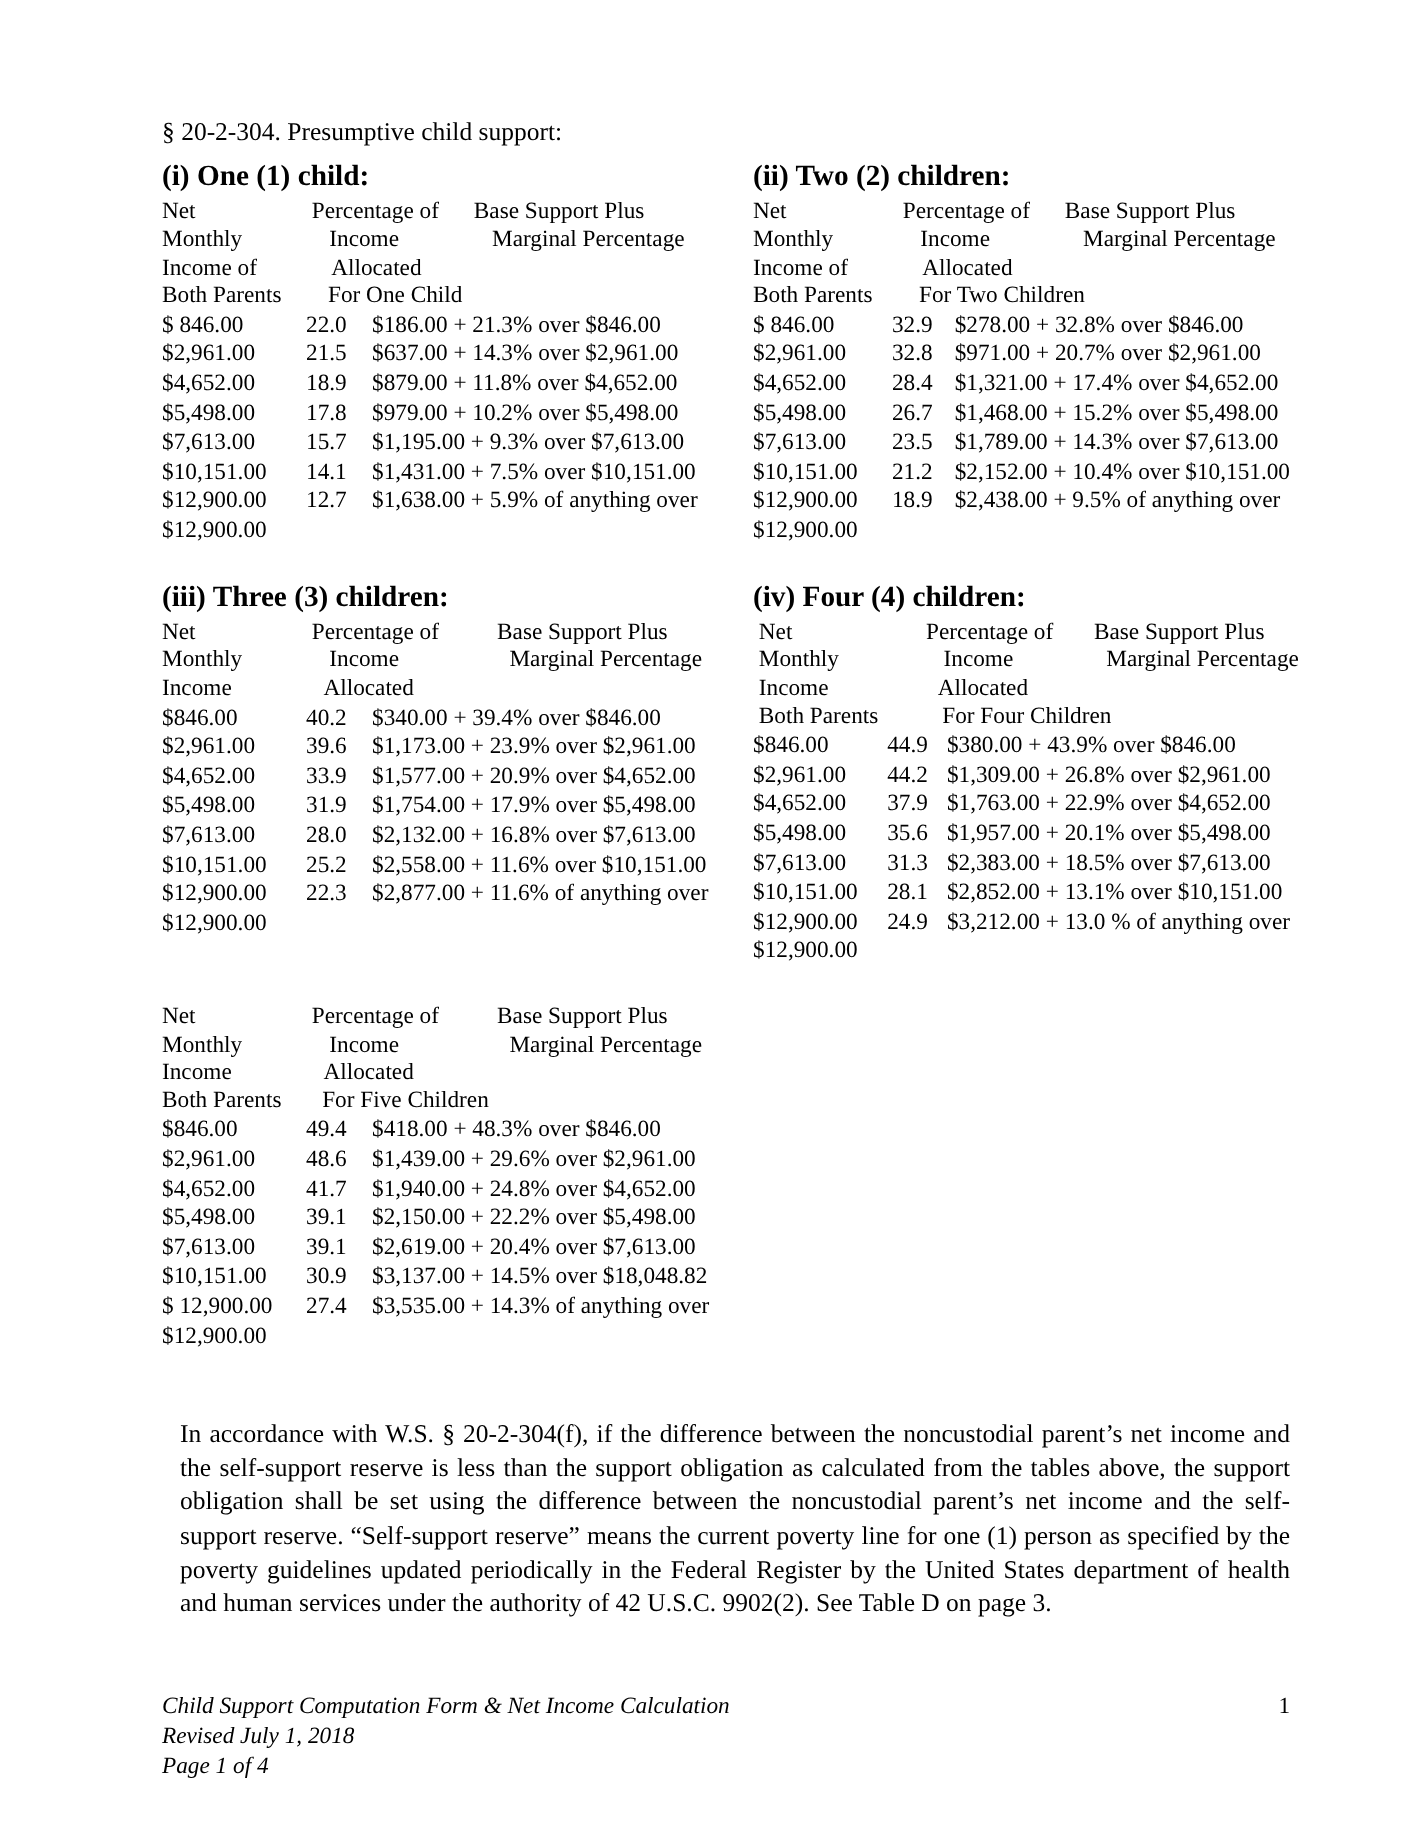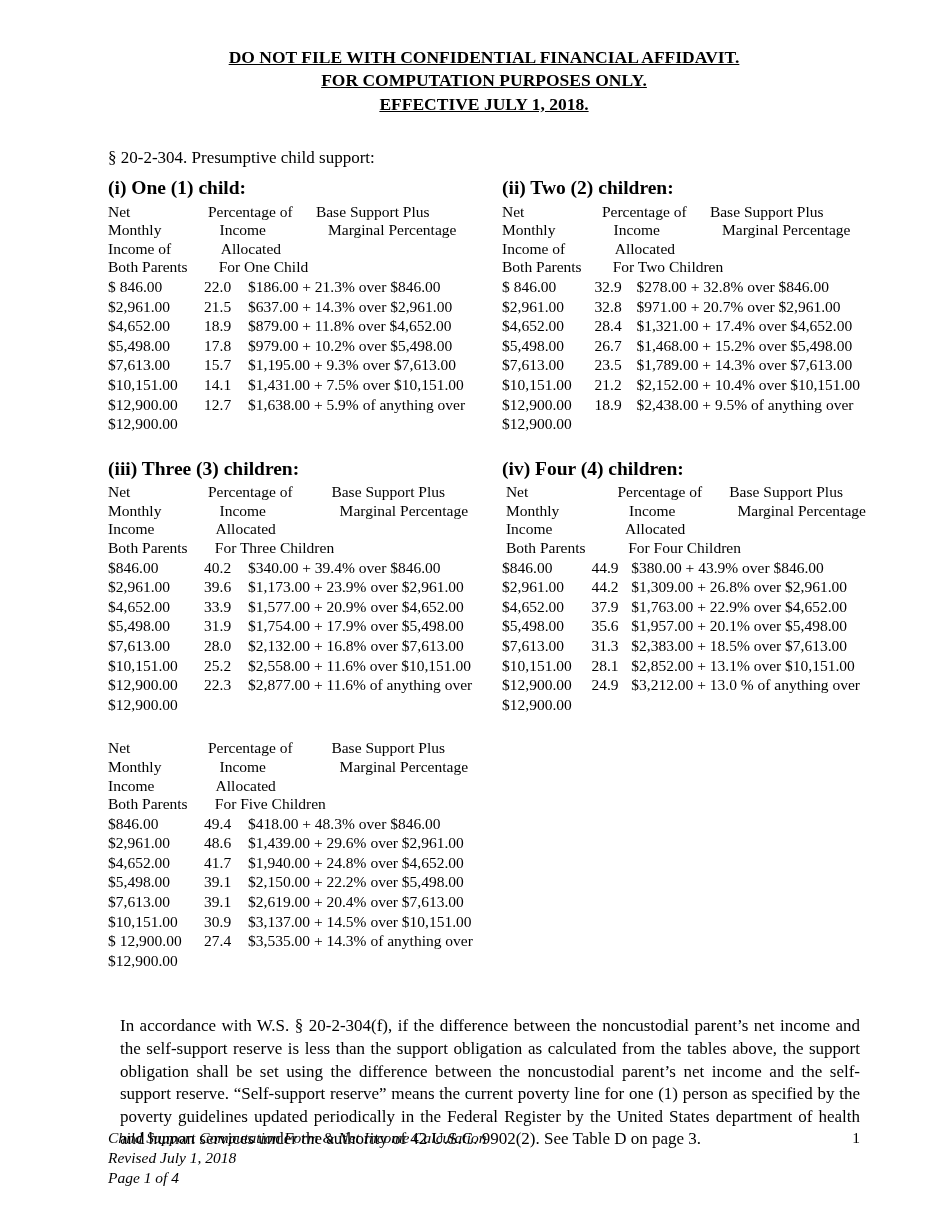--- a/index.html
+++ b/index.html
@@ -110,25 +110,20 @@
   }
   .indent-cont-r {
     padding-left: 130px;
   }
 </style>
 </head>
 <body>
 
 <div class="page">
 
-  <div class="header-block">
-    <div>DO NOT FILE WITH CONFIDENTIAL FINANCIAL AFFIDAVIT.</div>
-    <div>FOR COMPUTATION PURPOSES ONLY.</div>
-    <div>EFFECTIVE JULY 1, 2018.</div>
-  </div>
 
   <div class="statute-line">§ 20-2-304. Presumptive child support:</div>
 
   <div class="columns">
 
     <div class="col">
       <div class="sec-title">(i) One (1) child:</div>
       <div class="colheads">
         <span class="hrow">Net                    Percentage of      Base Support Plus</span>
         <span class="hrow">Monthly               Income                Marginal Percentage</span>
@@ -234,21 +229,20 @@
   </div>
 
   <div class="columns gap-iii">
 
     <div class="col">
       <div class="sec-title">(iii) Three (3) children:</div>
       <div class="colheads">
         <span class="hrow">Net                    Percentage of          Base Support Plus</span>
         <span class="hrow">Monthly               Income                   Marginal Percentage</span>
         <span class="hrow">Income                Allocated</span>
-        <span class="hrow">Both Parents       For Three Children</span>
       </div>
       <table class="rates">
         <tbody>
           <tr>
             <td class="c-income">$846.00</td>
             <td class="c-pct">40.2</td>
             <td class="c-formula">$340.00 + 39.4% over $846.00</td>
           </tr>
           <tr>
             <td class="c-income">$2,961.00</td>
@@ -373,21 +367,21 @@
             <td class="c-formula">$2,150.00 + 22.2% over $5,498.00</td>
           </tr>
           <tr>
             <td class="c-income">$7,613.00</td>
             <td class="c-pct">39.1</td>
             <td class="c-formula">$2,619.00 + 20.4% over $7,613.00</td>
           </tr>
           <tr>
             <td class="c-income">$10,151.00</td>
             <td class="c-pct">30.9</td>
-            <td class="c-formula">$3,137.00 + 14.5% over $10,151.00</td>
+            <td class="c-formula">$3,137.00 + 14.5% over $18,048.82</td>
           </tr>
           <tr>
             <td class="c-income">$ 12,900.00</td>
             <td class="c-pct">27.4</td>
             <td class="c-formula">$3,535.00 + 14.3% of anything over</td>
           </tr>
           <tr>
             <td colspan="3" class="cont indent-cont">$12,900.00</td>
           </tr>
         </tbody>

